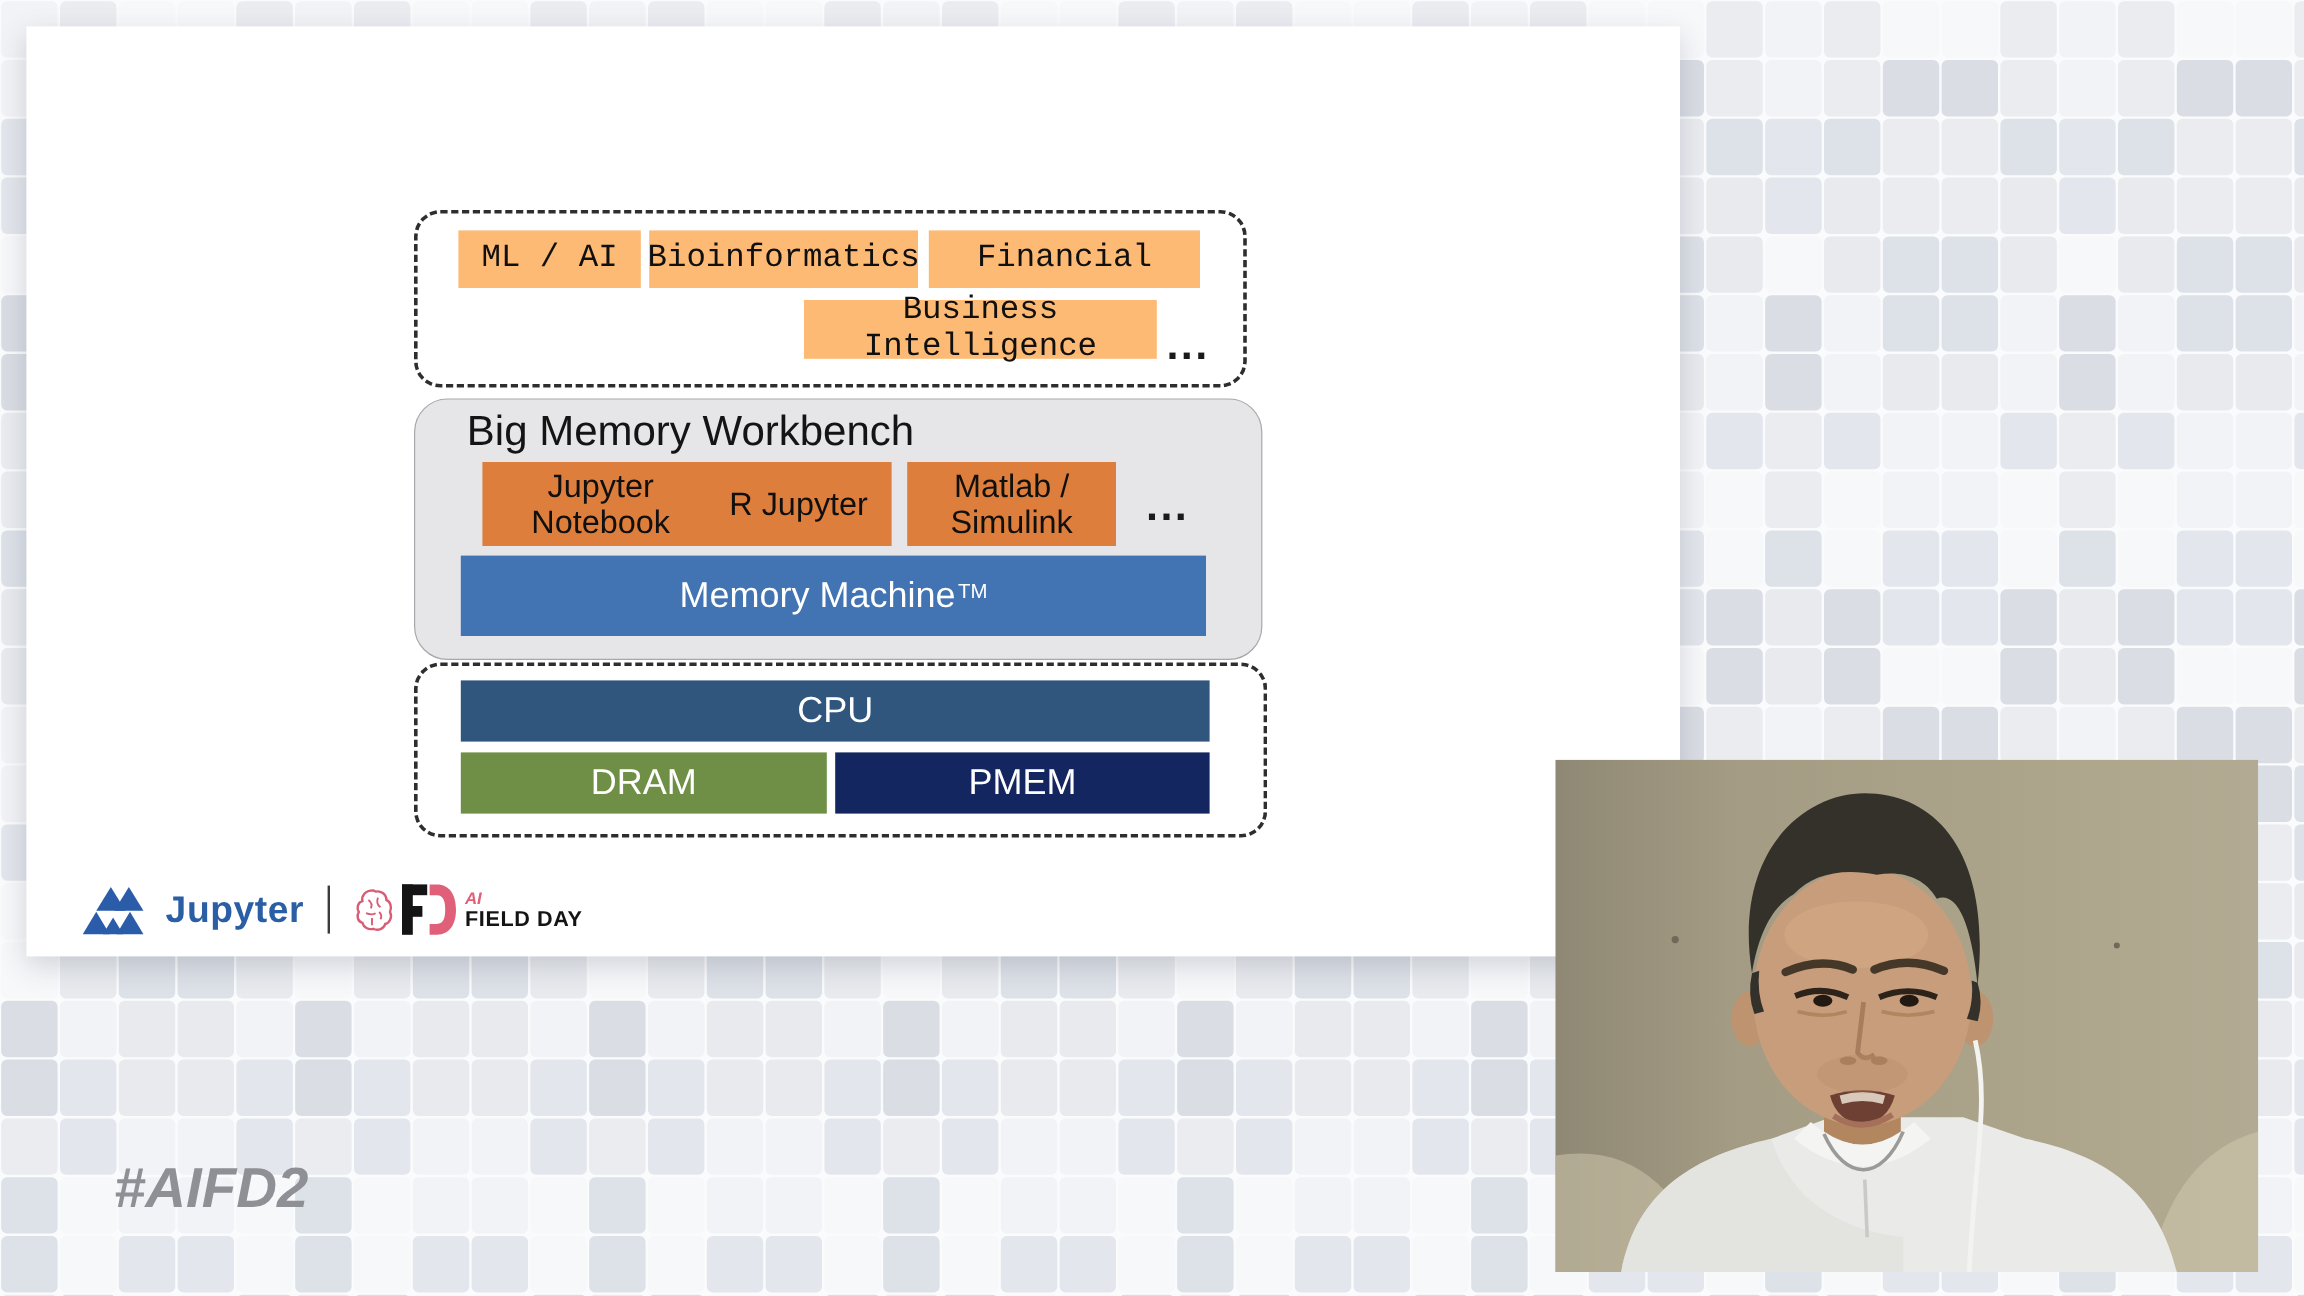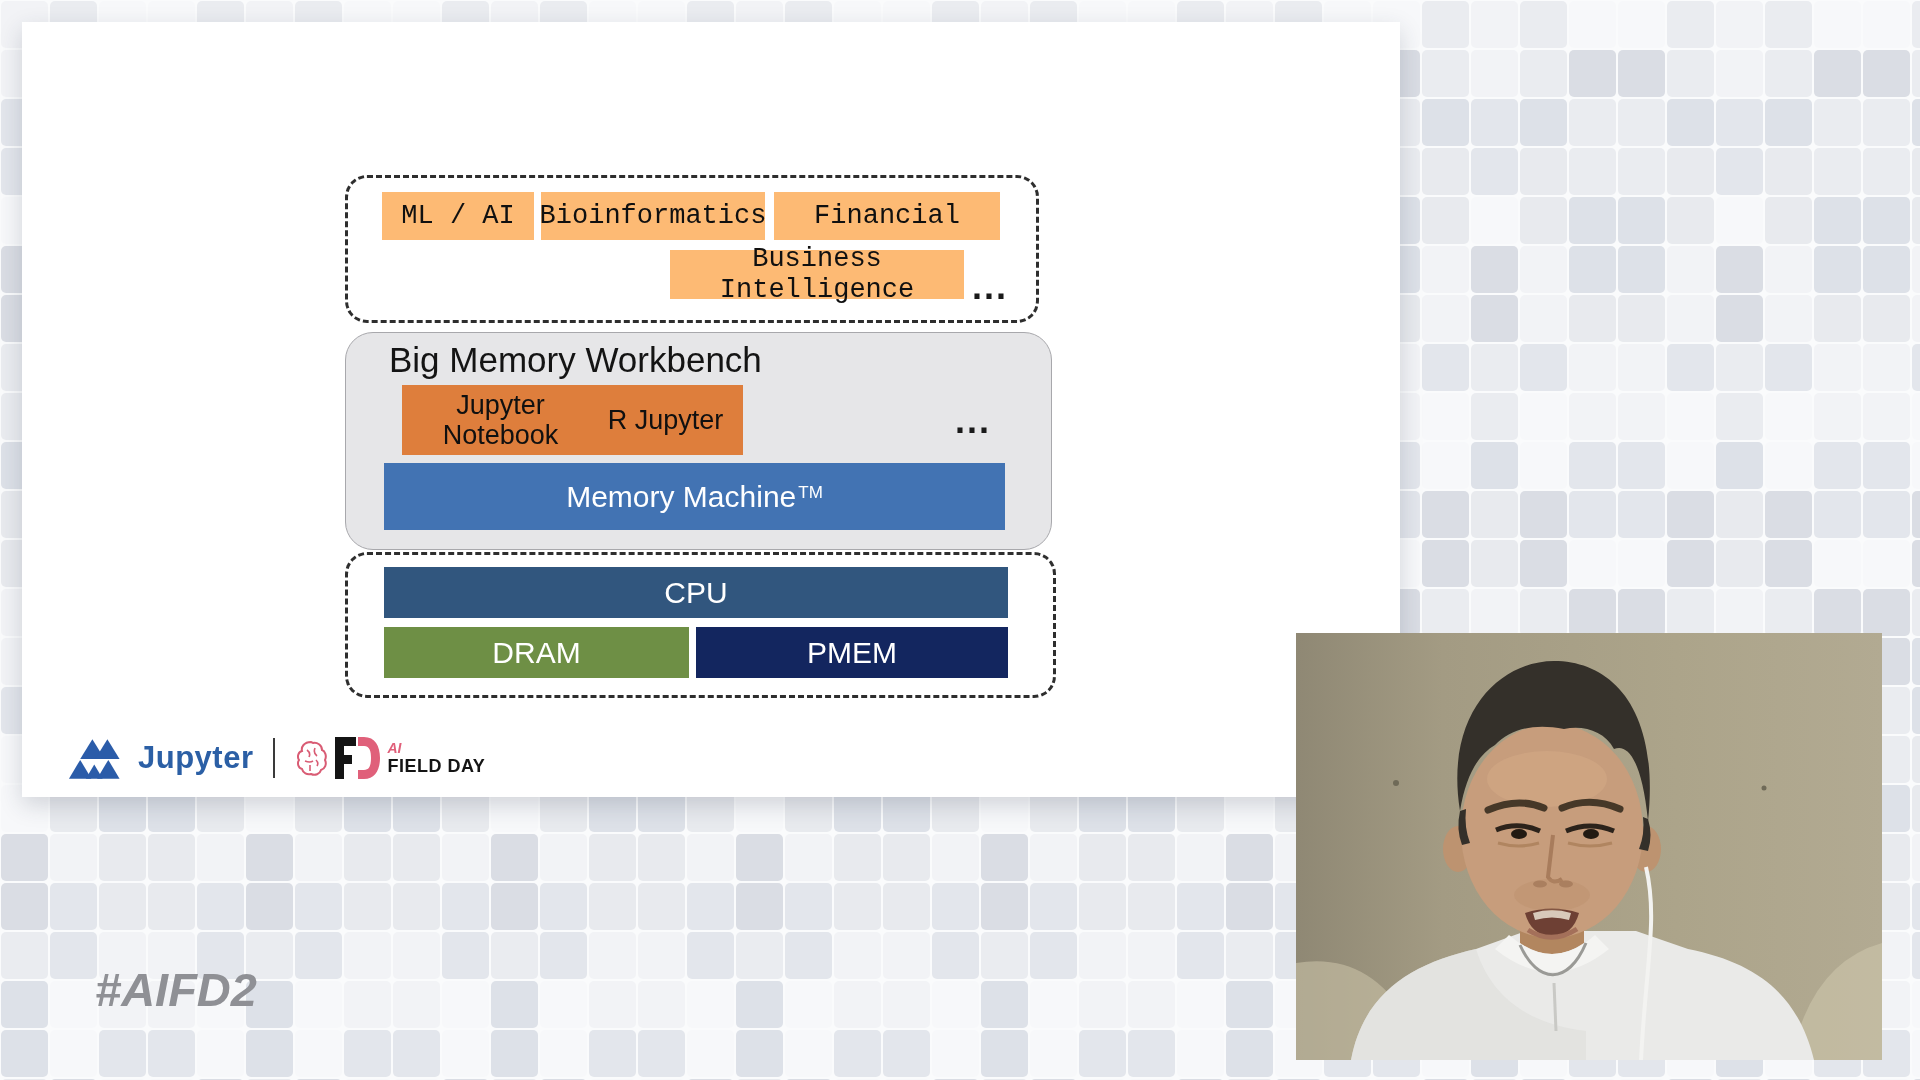--- a/index.html
+++ b/index.html
@@ -988,20 +988,21 @@
     <div class="chip yellow" style="left:360px;top:170px;width:152px;height:48px;">ML / AI</div>
     <div class="chip yellow" style="left:519px;top:170px;width:224px;height:48px;">Bioinformatics</div>
     <div class="chip yellow" style="left:752px;top:170px;width:226px;height:48px;">Financial</div>
     <div class="chip yellow" style="left:648px;top:228px;width:294px;height:49px;">Business Intelligence</div>
     <div class="dots" style="left:950px;top:244px;">...</div>
 
     <div class="wb-box"></div>
     <div class="wb-title">Big Memory Workbench</div>
     <div class="chip orange" style="left:362px;top:363px;width:197px;height:70px;margin-left:18px;">Jupyter Notebook</div>
     <div class="chip orange" style="left:566px;top:363px;width:155px;height:70px;">R Jupyter</div>
+    <div class="chip orange" style="left:734px;top:363px;width:174px;height:70px;">Matlab / Simulink</div>
     <div class="dots" style="left:933px;top:378px;">...</div>
     <div class="bar platform">
       <span>Memory Machine</span>
         <sup>TM</sup>
     </div>
 
     <div class="dash-box hw-box"></div>
     <div class="bar cpu">CPU</div>
     <div class="bar dram">DRAM</div>
     <div class="bar pmem">PMEM</div>

